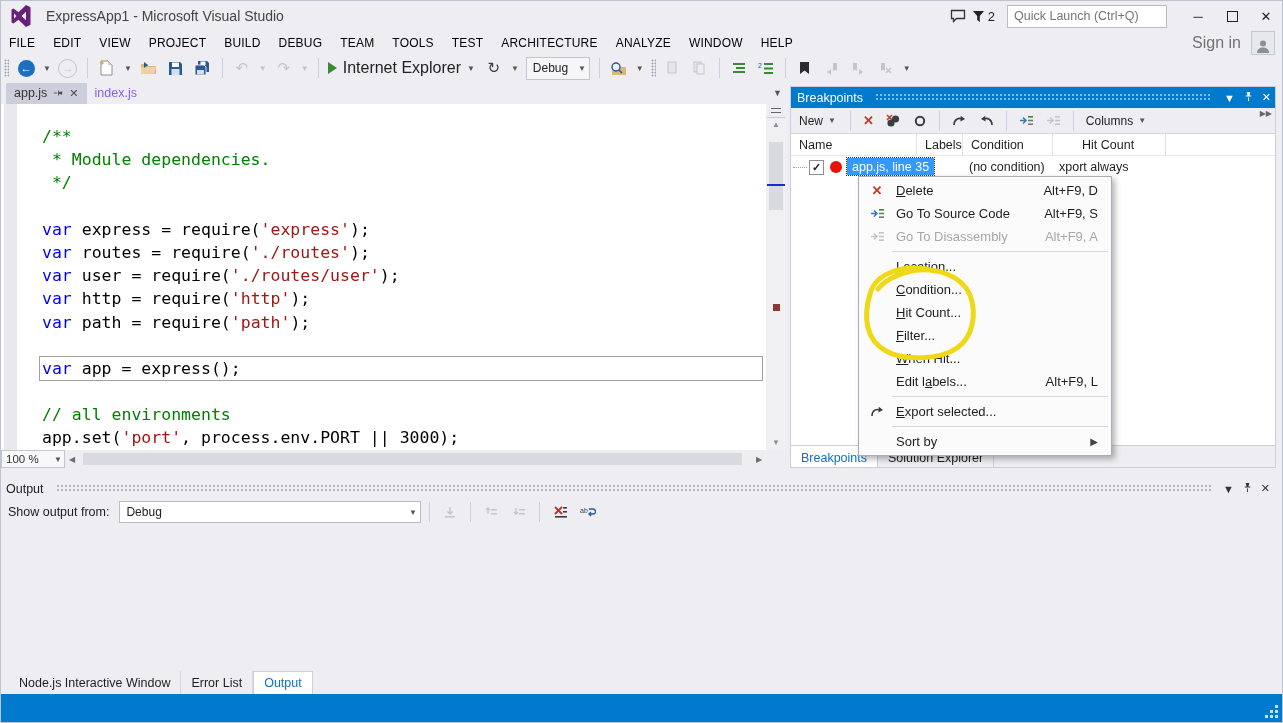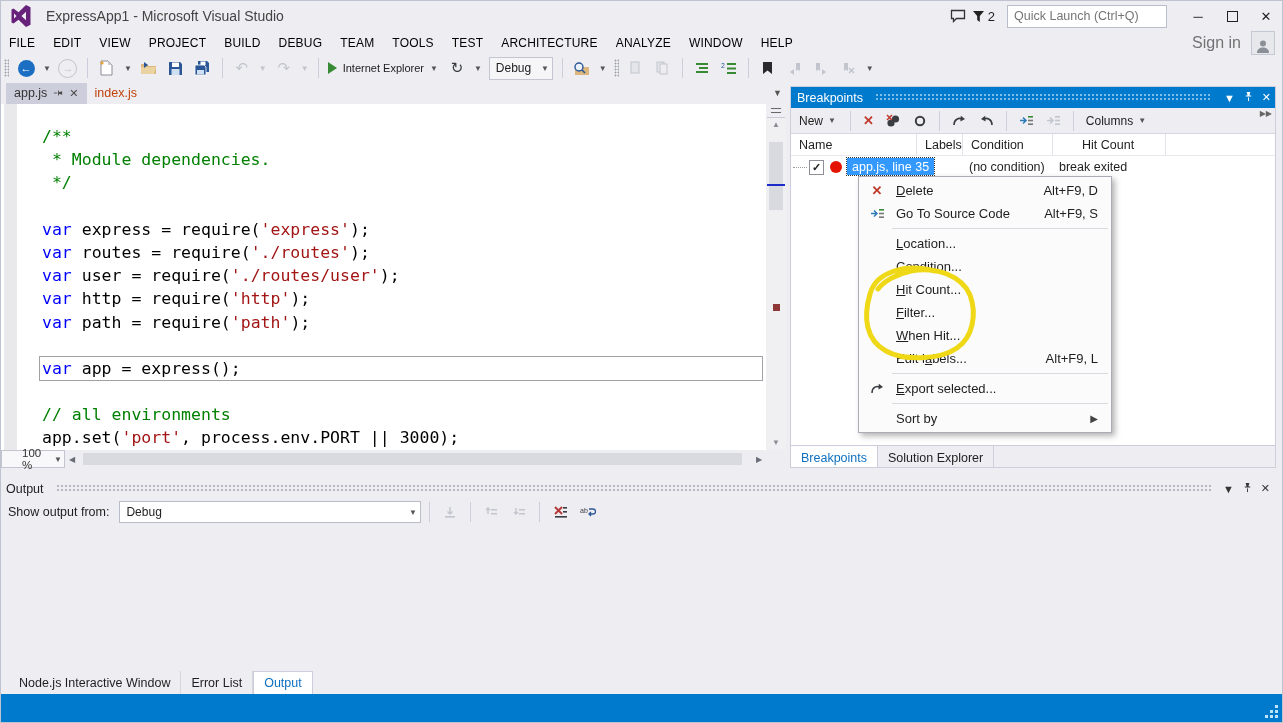--- a/index.html
+++ b/index.html
@@ -30,50 +30,50 @@
   .grip{width:5px;height:18px;margin:0 2px;background-image:radial-gradient(#A2A6B2 .9px,transparent 1.1px);background-size:3px 3px;}
   .tsep{width:1px;height:20px;background:#CCCEDB;margin:0 4px;}
   .tbtn{height:24px;min-width:20px;display:flex;align-items:center;justify-content:center;padding:0 2px;}
   .caret{font-size:8px;color:#555;padding:0 2px;}
   .caret.dis{color:#C2C5CE;}
   .circle-nav{width:17px;height:17px;border-radius:50%;display:flex;align-items:center;justify-content:center;font-size:11px;font-weight:bold;}
   .circle-back{background:#1B6EC2;color:#fff;}
   .circle-fwd{border:1.5px solid #C2C5CE;color:#C2C5CE;background:#EEEEF2;}
   .disabled-glyph{color:#C2C5CE;font-size:15px;}
   .play-tri{width:0;height:0;border-left:9px solid #388A34;border-top:6px solid transparent;border-bottom:6px solid transparent;margin-right:6px;}
-  .tb-label{font-size:11px;color:#222;margin-right:4px;}
+  .tb-label{font-size:16px;color:#222;margin-right:4px;}
   .combo{height:21px;background:#F6F6F8;border:1px solid #C3C6D0;display:flex;align-items:center;font-size:12px;color:#222;}
   .combo .cv{padding:0 6px;flex:1;}
   .combo .ca{width:15px;height:100%;display:flex;align-items:center;justify-content:center;font-size:8px;color:#555;border-left:1px solid transparent;}
   #debug-combo{width:62px;margin:0 2px;}
   .glyph{font-size:15px;color:#3A3D42;}
 
   
   #editor-pane{position:absolute;left:0;top:82px;width:786px;height:386px;}
   #tabstrip{position:absolute;left:0;top:0;right:0;height:22px;display:flex;align-items:flex-end;padding-left:6px;}
-  .etab{display:flex;align-items:center;gap:6px;padding:3px 8px 4px 8px;font-size:12.5px;color:#c2410c;}
+  .etab{display:flex;align-items:center;gap:6px;padding:3px 8px 4px 8px;font-size:12.5px;color:#8b5cf6;}
   .etab.active{background:#CCCEDB;color:#333;}
   .tabx{font-size:11px;color:#4A4A4A;}
   #tabstrip-caret{position:absolute;right:4px;top:6px;font-size:9px;color:#555;}
   #code-area{position:absolute;left:0;top:22px;right:0;bottom:18px;background:#fff;}
   #gutter{position:absolute;left:4px;top:0;bottom:0;width:13px;background:#E9E9EC;}
   #code-lines{position:absolute;left:40px;top:21px;right:24px;font-family:"DejaVu Sans Mono",monospace;font-size:16.5px;line-height:23.2px;white-space:pre;}
   .code-line{padding-left:2px;height:23.2px;}
   .code-line.boxed{outline:1px solid #A0A0A5;background:#fff;}
   .tok-cm{color:#008000;} .tok-kw{color:#0000FF;} .tok-st{color:#A31515;} .tok-pl{color:#000;}
   #vscroll{position:absolute;right:0;top:0;bottom:0;width:20px;background:#F0F0F3;}
   #vsplit{position:absolute;left:1px;right:1px;top:0;height:13px;background:#EEEEF2;border-bottom:1px solid #C9CCD6;display:flex;align-items:center;justify-content:center;}
   #vsplit div{width:10px;border-top:1px solid #666;border-bottom:1px solid #666;height:3px;}
   .sarrow{position:absolute;left:0;right:0;text-align:center;font-size:8px;color:#8A8D96;}
   #vthumb{position:absolute;left:3px;right:3px;top:38px;height:68px;background:#D9DAE0;}
   #caret-marker{position:absolute;left:1px;right:1px;top:80px;height:2px;background:#1B2ACA;}
   #bp-marker{position:absolute;right:6px;top:200px;width:7px;height:7px;background:#8F3636;}
   #hrow{position:absolute;left:0;bottom:0;height:18px;right:0;display:flex;align-items:center;background:#EEEEF2;}
   #zoom-combo{width:62px;height:16px;margin-left:1px;background:#F8F8FA;border:1px solid #C3C6D0;display:flex;align-items:center;font-size:11.5px;color:#333;}
-  #zoom-combo .cv{flex:1;padding-left:20px;}
+  #zoom-combo .cv{flex:1;padding-left:4px;}
   .harrow{width:14px;text-align:center;font-size:8px;color:#6A6D76;}
   #htrack{flex:1;height:100%;position:relative;margin-right:2px;}
   #hthumb{position:absolute;left:4px;right:8px;top:3px;bottom:3px;background:#D9DAE0;}
   #hrow-end{width:20px;}
 
   
   #bp-panel{position:absolute;left:790px;top:86px;width:486px;height:382px;background:#fff;border:1px solid #CCCEDB;box-sizing:border-box;display:flex;flex-direction:column;}
   #bp-title{height:21px;background:#007ACC;display:flex;align-items:center;color:#fff;font-size:12.5px;padding:0 4px 0 6px;gap:8px;}
   #bp-title .dots{flex:1;height:9px;margin:0 4px;background-image:radial-gradient(rgba(255,255,255,.5) 1px,transparent 1.2px);background-size:4px 4px;}
   .ticon{font-size:11px;color:#fff;}
@@ -429,21 +429,21 @@
     <span class="bph" style="width:90px;">Condition</span>
     <span class="bph" style="width:92px;margin-left:21px;">Hit Count</span>
   </div>
   <div id="bp-body">
     <div id="bp-row">
       <span id="tree-dots"></span>
       <span id="bp-check">✓</span>
       <span id="bp-dot"></span>
       <span id="bp-name">app.js, line 35</span>
       <span id="bp-cond">(no condition)</span>
-      <span id="bp-hit">break exited</span>
+      <span id="bp-hit">xport always</span>
     </div>
   </div>
   <div id="bp-tabs">
       <div class="wtab active">Breakpoints</div>
       <div class="wtab">Solution Explorer</div>
     </div>
 </div>
 
 <div id="ctx">
     <div class="citem">
@@ -455,20 +455,32 @@
       <span class="mi">
         <svg width="15" height="13" viewBox="0 0 15 13">
           <path d="M1 6.5 h5 M4 3.5 7 6.5 4 9.5" stroke="#2C7BB8" stroke-width="1.5" fill="none"></path>
           <rect x="9" y="2" width="5" height="1.6" fill="#388A34"></rect>
           <rect x="9" y="5.7" width="5" height="1.6" fill="#777"></rect>
           <rect x="9" y="9.4" width="5" height="1.6" fill="#777"></rect>
         </svg>
       </span>
       <span class="ml">Go To Source Code</span>
       <span class="sc">Alt+F9, S</span>
+    </div>
+    <div class="citem disabled">
+      <span class="mi">
+        <svg width="15" height="13" viewBox="0 0 15 13">
+          <path d="M1 6.5 h5 M4 3.5 7 6.5 4 9.5" stroke="#C2C5CE" stroke-width="1.5" fill="none"></path>
+          <rect x="9" y="2" width="5" height="1.6" fill="#C2C5CE"></rect>
+          <rect x="9" y="5.7" width="5" height="1.6" fill="#C2C5CE"></rect>
+          <rect x="9" y="9.4" width="5" height="1.6" fill="#C2C5CE"></rect>
+        </svg>
+      </span>
+      <span class="ml">Go To Disassembly</span>
+      <span class="sc">Alt+F9, A</span>
     </div>
     <div class="csep"></div>
     <div class="citem">
       <span class="ml"><u>L</u>ocation...</span>
     </div>
     <div class="citem">
       <span class="ml"><u>C</u>ondition...</span>
     </div>
     <div class="citem">
       <span class="ml"><u>H</u>it Count...</span>

